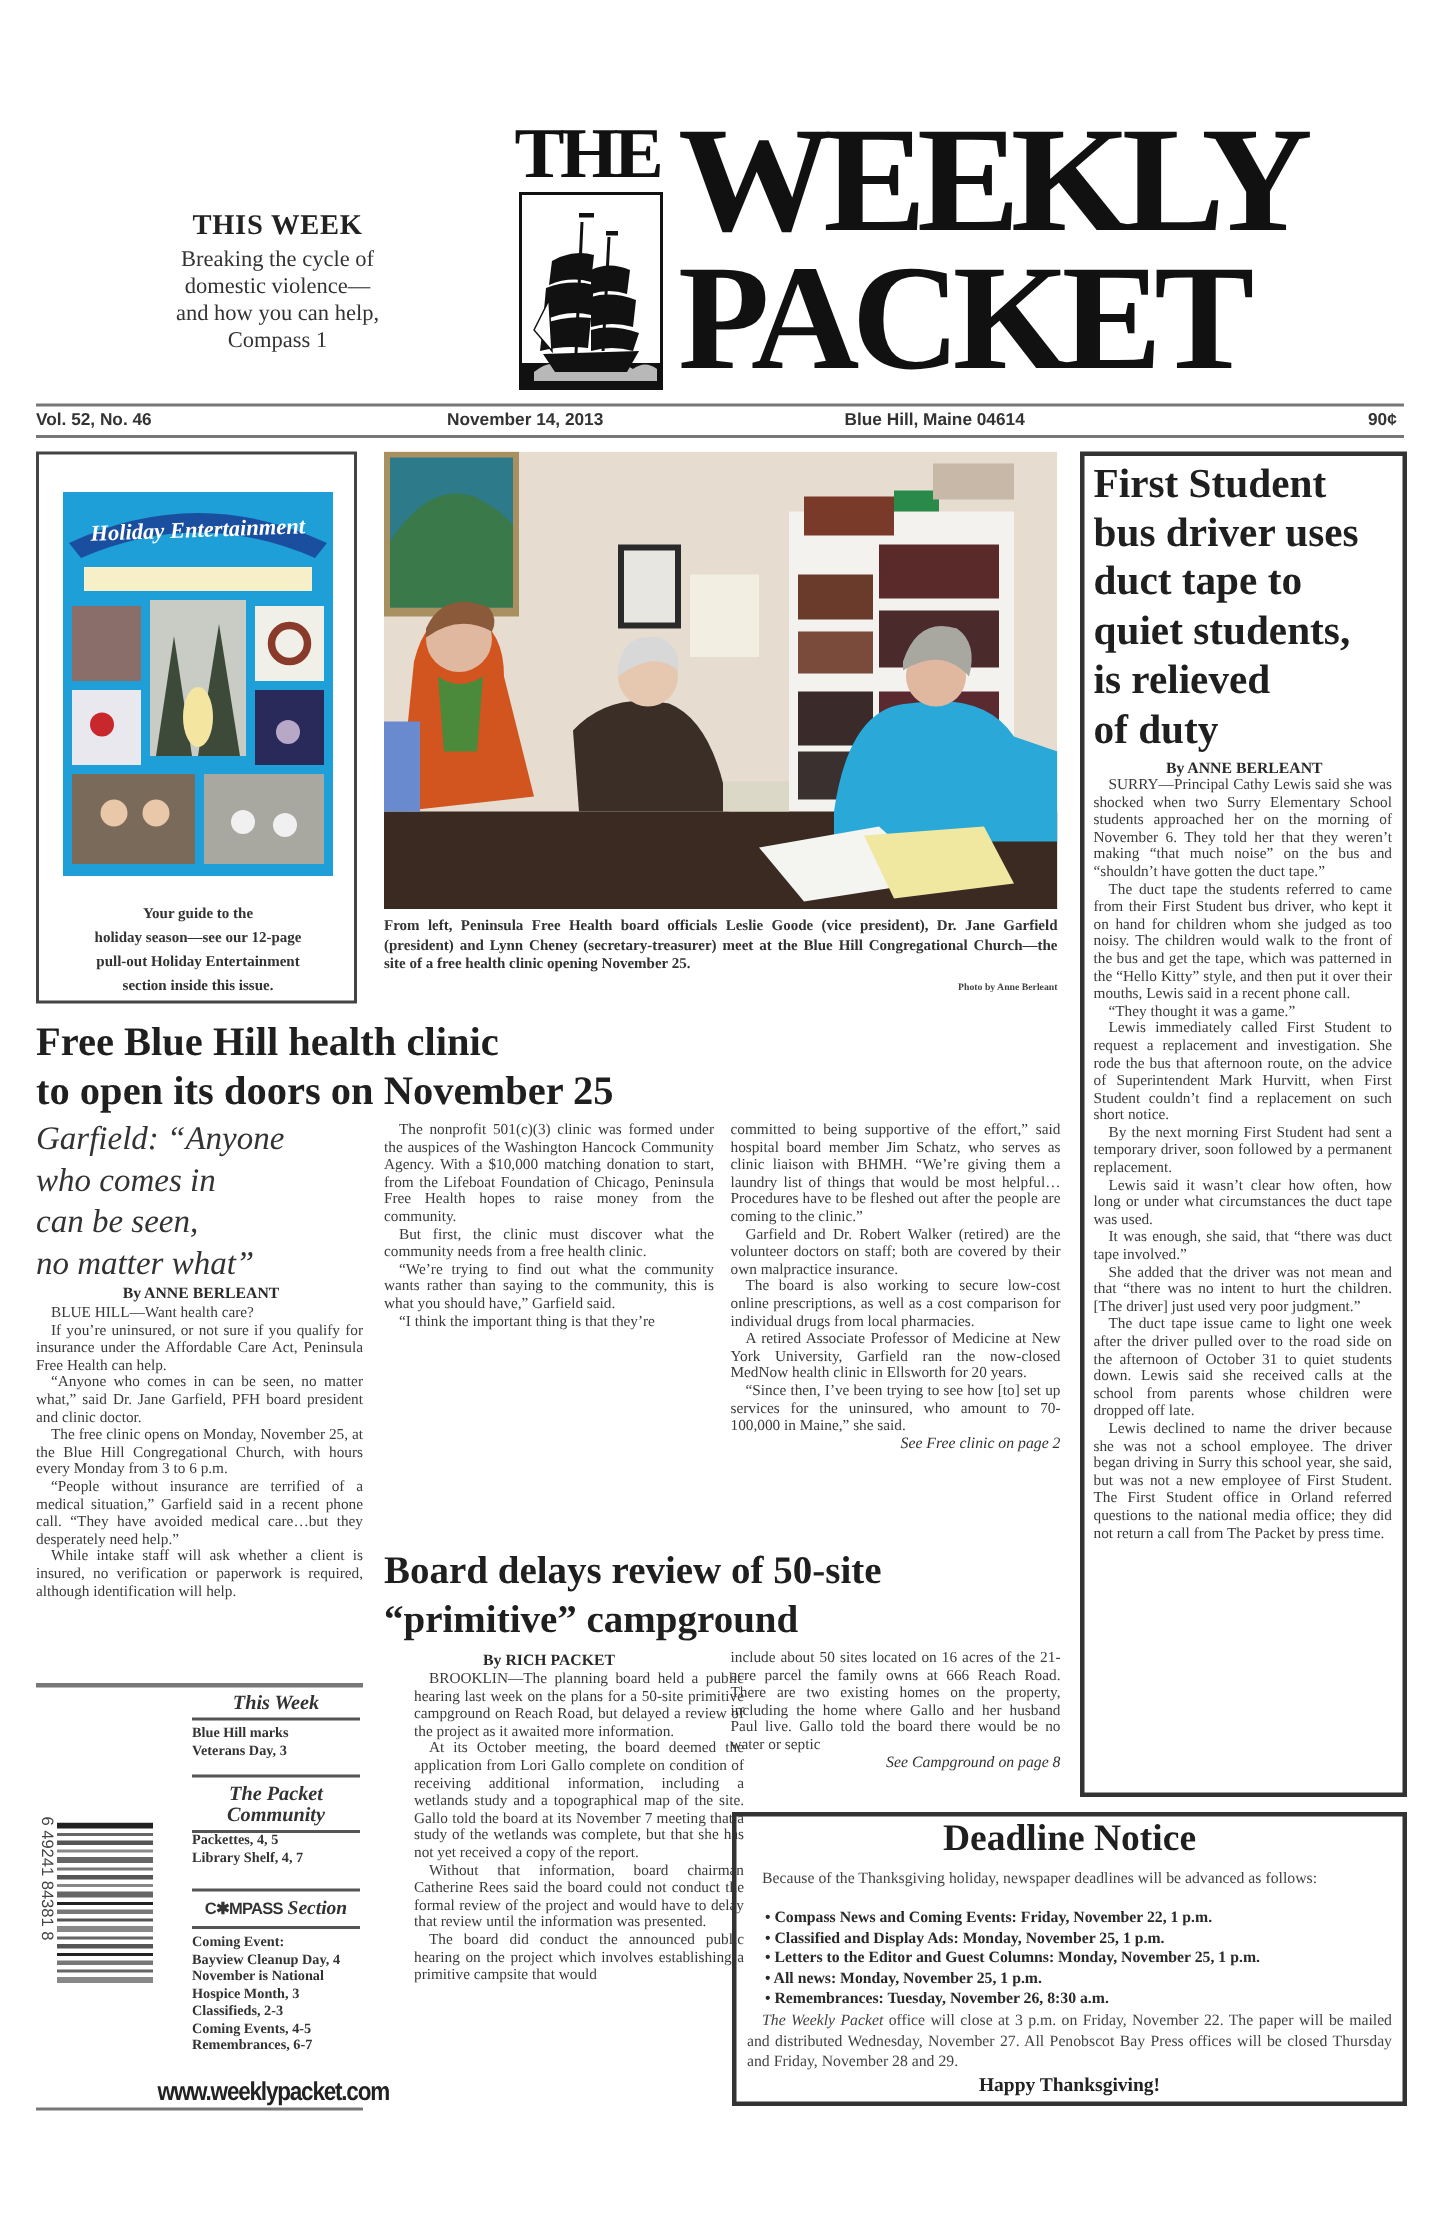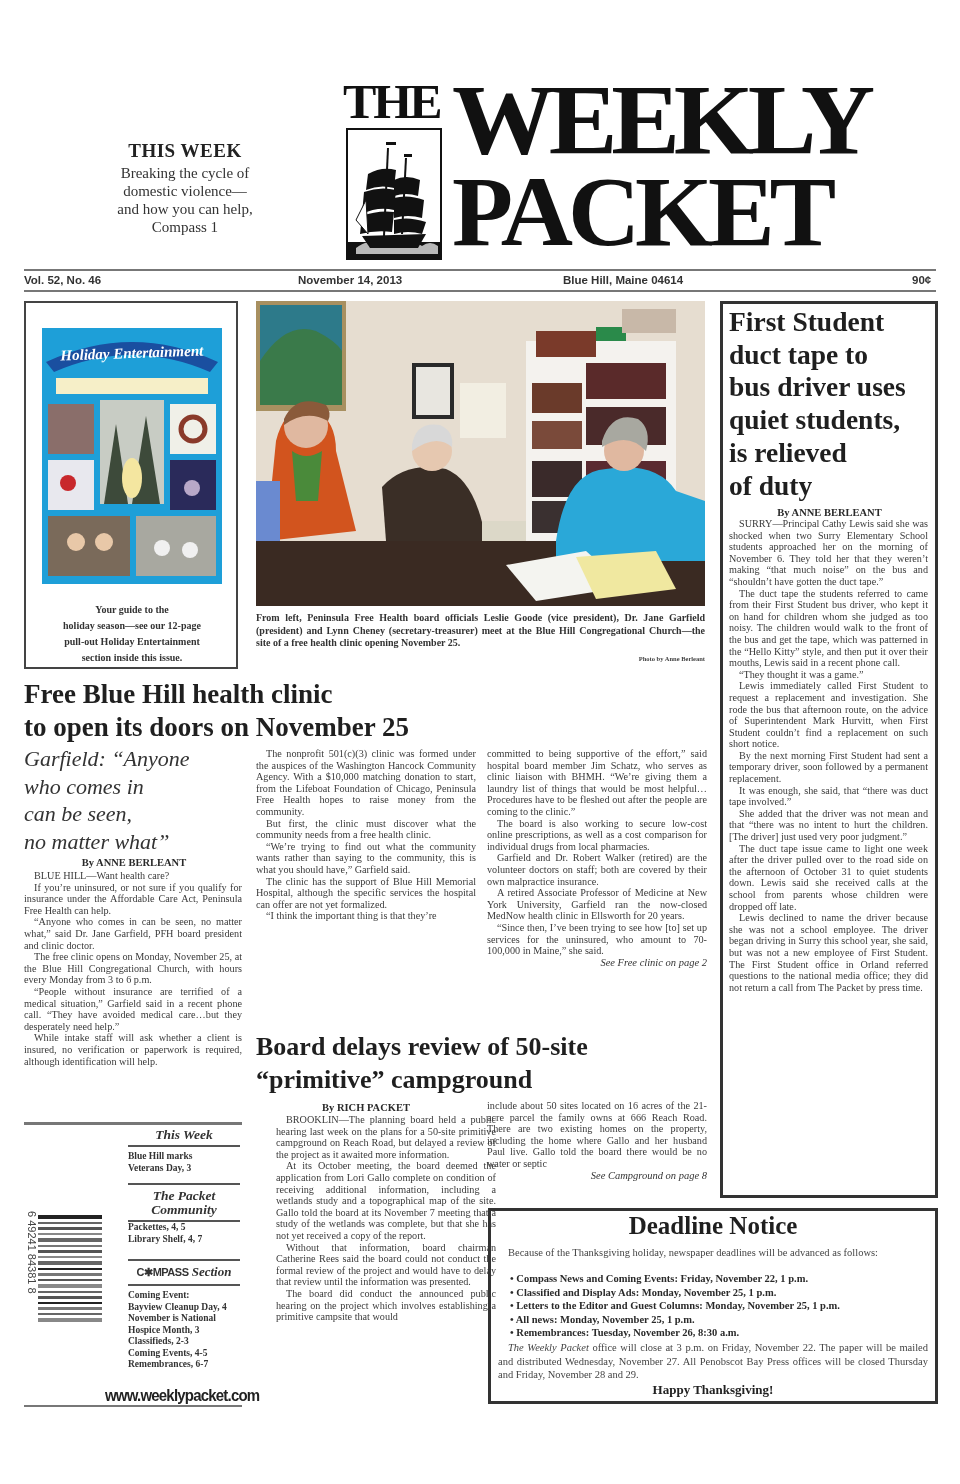--- a/index.html
+++ b/index.html
@@ -200,33 +200,34 @@
     <path d="M250 264 L330 250 L370 286 L280 300 Z" fill="#f4f4f0"></path>
     <path d="M320 256 L400 250 L420 288 L340 298 Z" fill="#f0e8a0"></path>
   </svg>
 </div>
 <div id="photo-caption" class="abs">From left, Peninsula Free Health board officials Leslie Goode (vice president), Dr. Jane Garfield (president) and Lynn Cheney (secretary-treasurer) meet at the Blue Hill Congregational Church—the site of a free health clinic opening November 25.</div>
 <div id="photo-credit" class="abs">Photo by Anne Berleant</div>
 
 <div id="bus-box" class="abs"></div>
 <div id="bus-head" class="abs serif">
   <div>First Student</div>
+  <div>bus driver uses</div>
   <div>duct tape to</div>
-  <div>bus driver uses</div>
   <div>quiet students,</div>
   <div>is relieved</div>
   <div>of duty</div>
 </div>
 <div id="bus-byline" class="abs byline">By ANNE BERLEANT</div>
 <div id="bus-body" class="abs body-text">
   <p>SURRY—Principal Cathy Lewis said she was shocked when two Surry Elementary School students approached her on the morning of November 6. They told her that they weren’t making “that much noise” on the bus and “shouldn’t have gotten the duct tape.”</p>
   <p>The duct tape the students referred to came from their First Student bus driver, who kept it on hand for children whom she judged as too noisy. The children would walk to the front of the bus and get the tape, which was patterned in the “Hello Kitty” style, and then put it over their mouths, Lewis said in a recent phone call.</p>
   <p>“They thought it was a game.”</p>
   <p>Lewis immediately called First Student to request a replacement and investigation. She rode the bus that afternoon route, on the advice of Superintendent Mark Hurvitt, when First Student couldn’t find a replacement on such short notice.</p>
   <p>By the next morning First Student had sent a temporary driver, soon followed by a permanent replacement.</p>
+  <p>Lewis said it wasn’t clear how often, how long or under what circumstances the duct tape was used.</p>
   <p>It was enough, she said, that “there was duct tape involved.”</p>
   <p>She added that the driver was not mean and that “there was no intent to hurt the children. [The driver] just used very poor judgment.”</p>
   <p>The duct tape issue came to light one week after the driver pulled over to the road side on the afternoon of October 31 to quiet students down. Lewis said she received calls at the school from parents whose children were dropped off late.</p>
   <p>Lewis declined to name the driver because she was not a school employee. The driver began driving in Surry this school year, she said, but was not a new employee of First Student. The First Student office in Orland referred questions to the national media office; they did not return a call from The Packet by press time.</p>
 </div>
 
 <div id="clinic-head" class="abs serif">
   <div>Free Blue Hill health clinic</div>
   <div>to open its doors on November 25</div>
 </div>
@@ -242,27 +243,26 @@
   <p>If you’re uninsured, or not sure if you qualify for insurance under the Affordable Care Act, Peninsula Free Health can help.</p>
   <p>“Anyone who comes in can be seen, no matter what,” said Dr. Jane Garfield, PFH board president and clinic doctor.</p>
   <p>The free clinic opens on Monday, November 25, at the Blue Hill Congregational Church, with hours every Monday from 3 to 6 p.m.</p>
   <p>“People without insurance are terrified of a medical situation,” Garfield said in a recent phone call. “They have avoided medical care…but they desperately need help.”</p>
   <p>While intake staff will ask whether a client is insured, no verification or paperwork is required, although identification will help.</p>
 </div>
 <div id="clinic-col2" class="abs body-text">
   <p>The nonprofit 501(c)(3) clinic was formed under the auspices of the Washington Hancock Community Agency. With a $10,000 matching donation to start, from the Lifeboat Foundation of Chicago, Peninsula Free Health hopes to raise money from the community.</p>
   <p>But first, the clinic must discover what the community needs from a free health clinic.</p>
   <p>“We’re trying to find out what the community wants rather than saying to the community, this is what you should have,” Garfield said.</p>
-  <p>The clinic has the support of Blue Hill Memorial Hospital, although the specific services the hospital can offer are not yet formalized.</p>
   <p>“I think the important thing is that they’re</p>
 </div>
 <div id="clinic-col3" class="abs body-text">
   <p class="noindent" style="text-indent:0">committed to being supportive of the effort,” said hospital board member Jim Schatz, who serves as clinic liaison with BHMH. “We’re giving them a laundry list of things that would be most helpful…Procedures have to be fleshed out after the people are coming to the clinic.”</p>
+  <p>Garfield and Dr. Robert Walker (retired) are the volunteer doctors on staff; both are covered by their own malpractice insurance.</p>
   <p>The board is also working to secure low-cost online prescriptions, as well as a cost comparison for individual drugs from local pharmacies.</p>
-  <p>Garfield and Dr. Robert Walker (retired) are the volunteer doctors on staff; both are covered by their own malpractice insurance.</p>
   <p>A retired Associate Professor of Medicine at New York University, Garfield ran the now-closed MedNow health clinic in Ellsworth for 20 years.</p>
   <p>“Since then, I’ve been trying to see how [to] set up services for the uninsured, who amount to 70-100,000 in Maine,” she said.</p>
   <div class="jump">See Free clinic on page 2</div>
 </div>
 <div id="clinic-rule" class="abs"></div>
 
 <div id="camp-head" class="abs serif">
   <div>Board delays review of 50-site</div>
   <div>“primitive” campground</div>
 </div>

